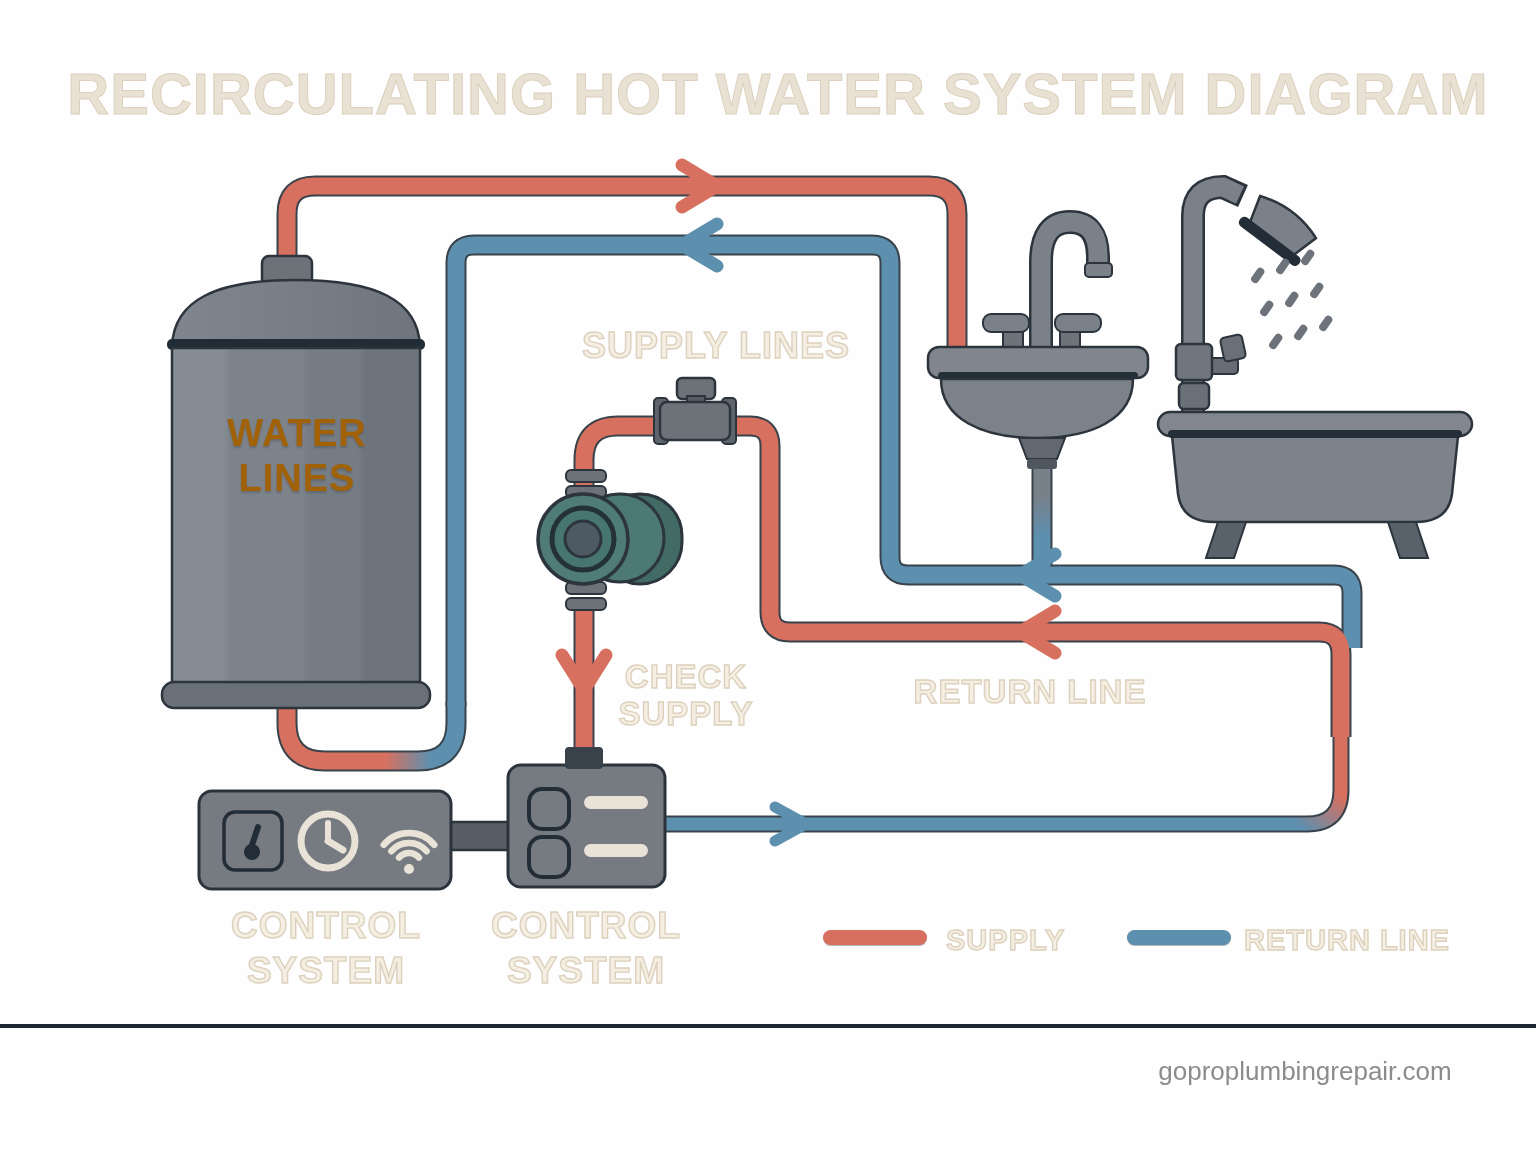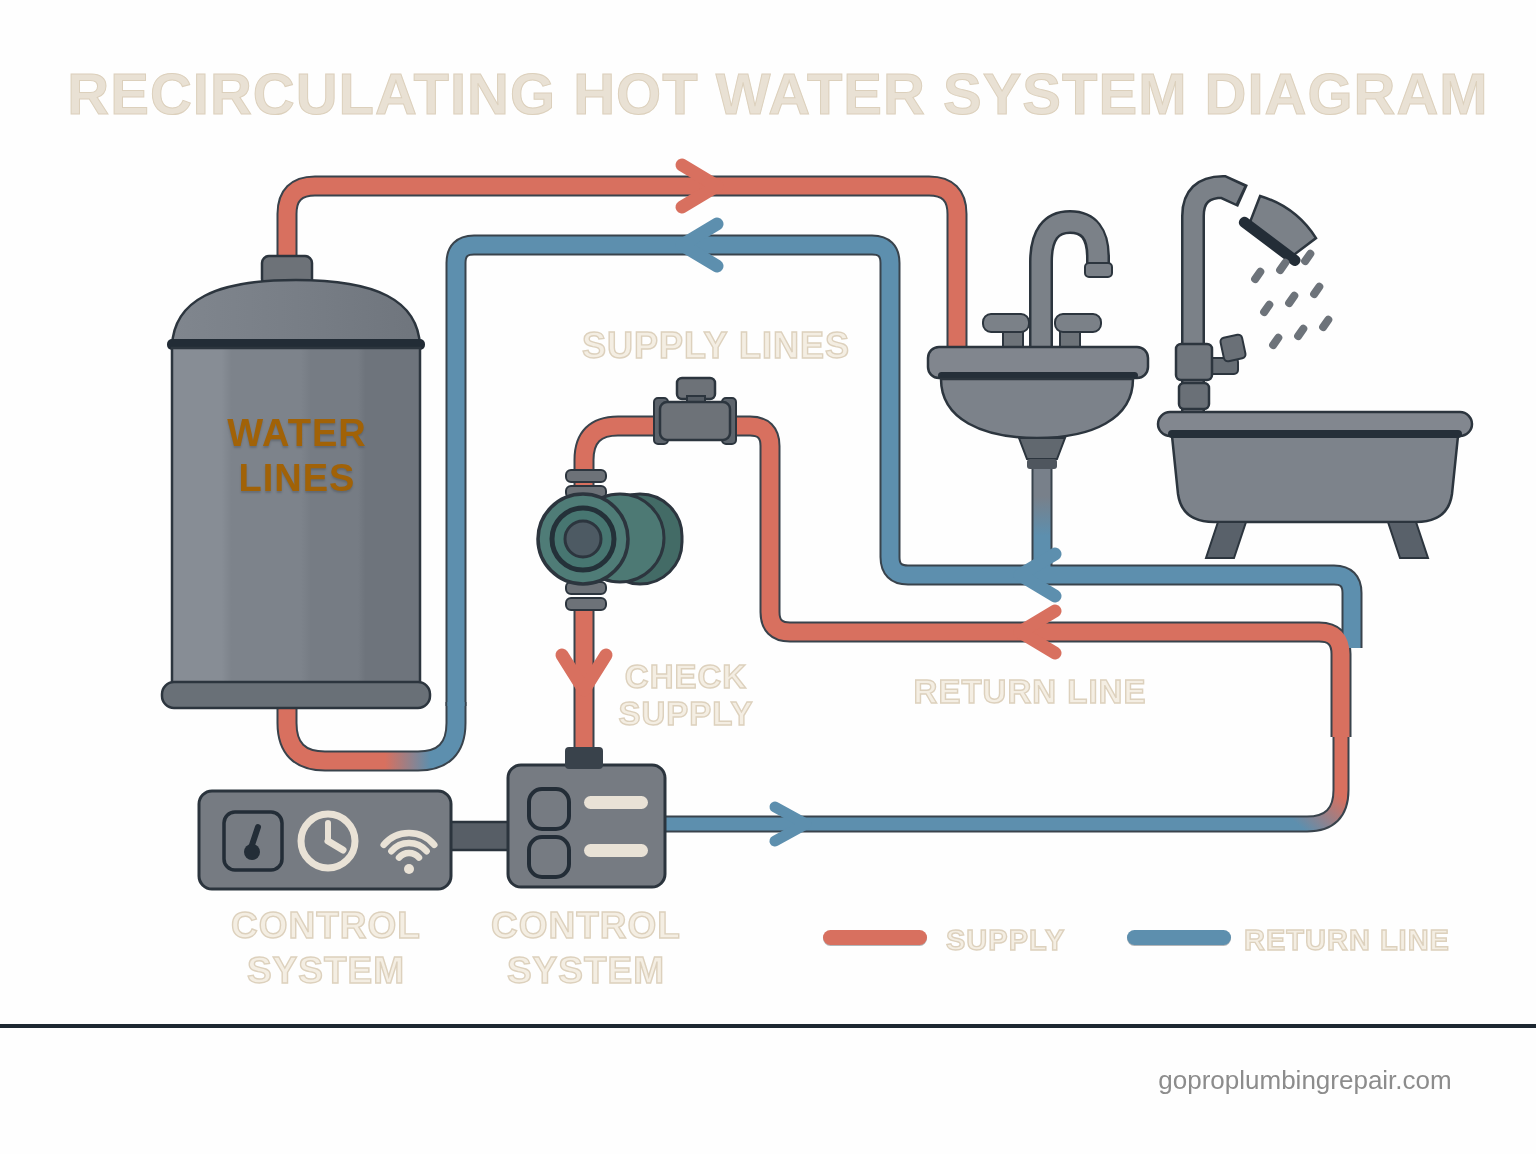--- a/index.html
+++ b/index.html
@@ -16,21 +16,21 @@
   .lbl-return-line{left:890px;top:674px;width:280px;font-size:33px;}
   .lbl-control1{left:201px;top:903px;width:250px;font-size:37px;line-height:45px;}
   .lbl-control2{left:461px;top:903px;width:250px;font-size:37px;line-height:45px;}
   .lbl-heater{left:177px;top:411px;width:240px;font-size:38px;line-height:45px;font-weight:700;
               color:#a16207;letter-spacing:1px;text-shadow:0 2px 2px rgba(40,46,54,.25);text-align:center;}
   .legend-swatch{height:15px;width:104px;border-radius:8px;top:930px;box-shadow:0 1px 0 rgba(40,48,56,.35);}
   .legend-text{top:925px;font-size:29px;}
   .footer-rule{left:0;top:1024px;width:1536px;height:4px;background:#1d2731;}
   .footer-block{left:1105px;top:1056px;width:400px;text-align:center;}
   .footer-company{font-size:28px;font-weight:700;color:#4a4a4a;}
-  .footer-site{font-size:26px;color:#8c8c8c;margin-top:9px;}
+  .footer-site{font-size:26px;color:#8c8c8c;}
 </style>
 </head>
 <body>
 
 <div class="stage">
 
   <svg class="layer" width="1536" height="1154" viewBox="0 0 1536 1154">
     <defs>
       <linearGradient id="gTank" x1="0" y1="0" x2="1" y2="0">
         <stop offset="0" stop-color="#878d95"></stop>

